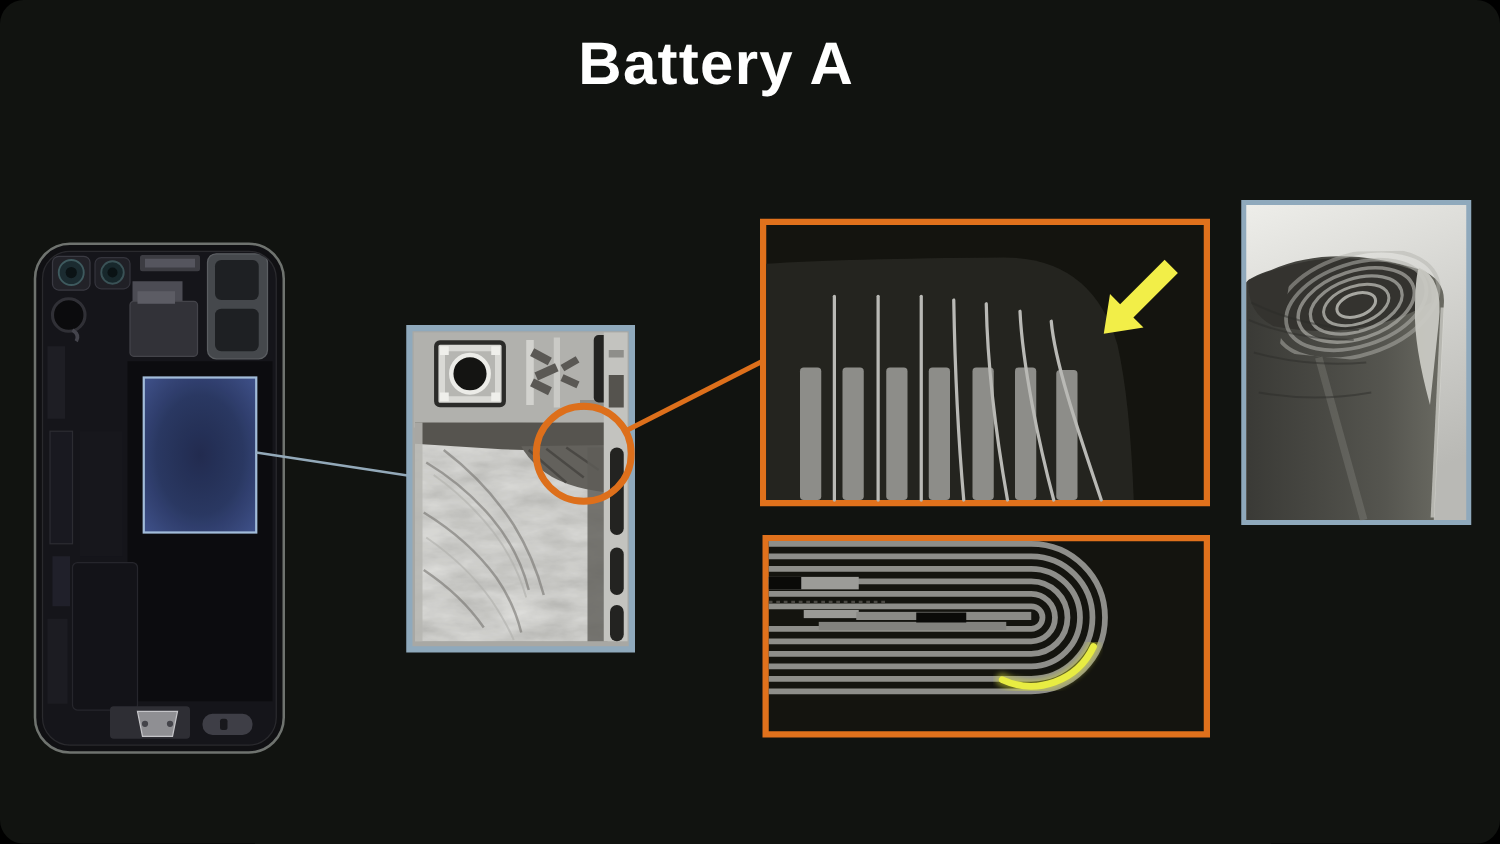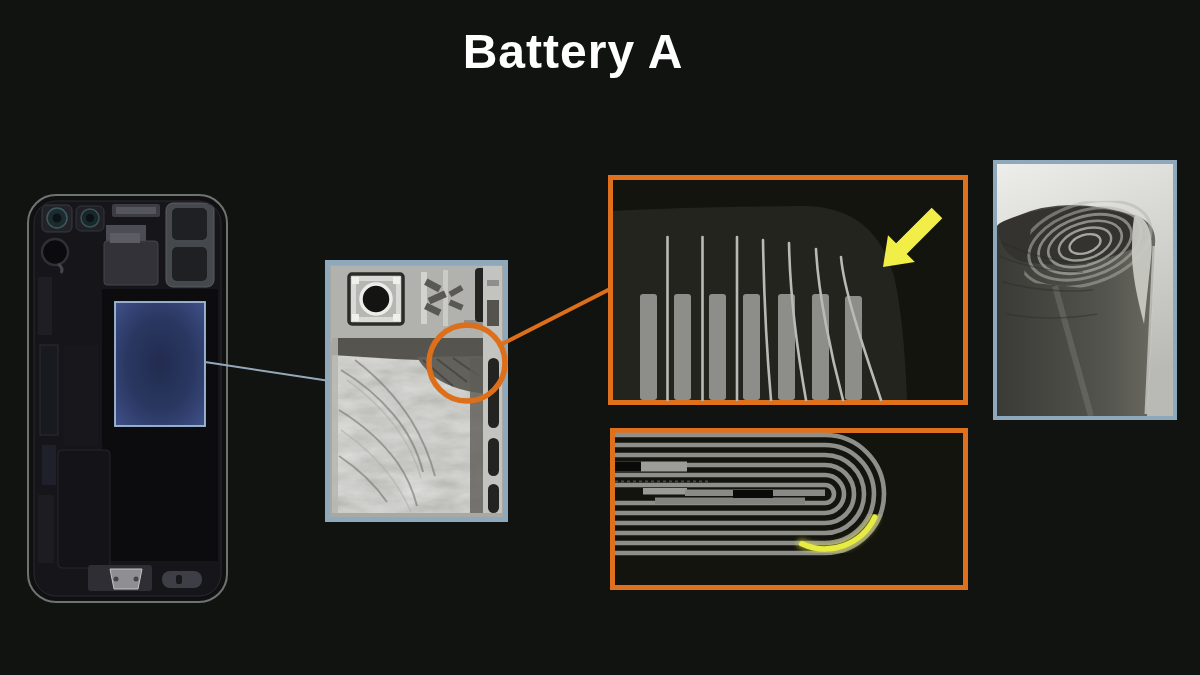--- a/index.html
+++ b/index.html
@@ -1,19 +1,20 @@
 <!DOCTYPE html>
 <html><head>
 <meta charset="utf-8">
 <style>
   html,body{margin:0;padding:0;background:#000;}
   .slide{
     position:relative;width:1200px;height:675px;overflow:hidden;
     background:#111310;
     font-family:"Liberation Sans", sans-serif;
+    border-radius:19px;
   }
   .slide-title{
     position:absolute;top:24px;left:0;width:1200px;text-align:center;
     transform:translateX(-27px);
     color:#ffffff;font-size:48px;font-weight:700;letter-spacing:1px;
     margin:0;
   }
   svg{position:absolute;top:0;left:0;}
 </style>
 </head>

